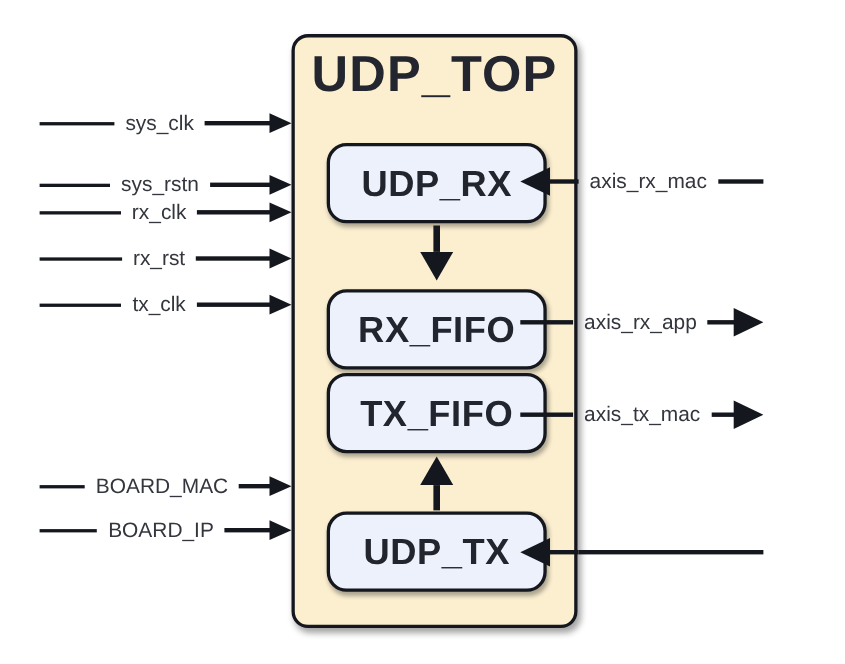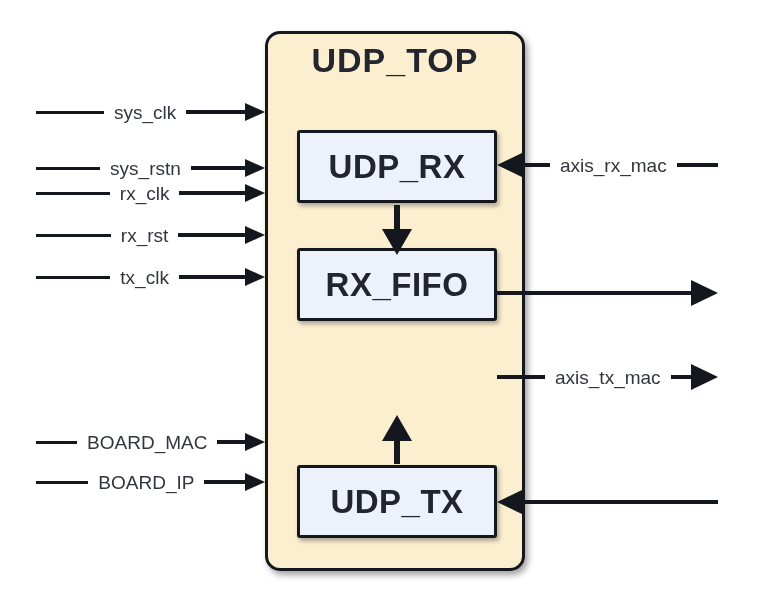--- a/index.html
+++ b/index.html
@@ -7,28 +7,28 @@
     position:relative; width:768px; height:604px; background:#ffffff;
     font-family:"Liberation Sans","DejaVu Sans",sans-serif; overflow:hidden;
   }
   
   .outer {
     position:absolute; left:265px; top:31px; width:260px; height:540px;
     box-sizing:border-box; background:#FBEFD0; border:3px solid #14171d;
     border-radius:15px; box-shadow:3px 4px 6px rgba(25,25,25,0.40);
   }
   .title {
-    margin-top:9px; text-align:center; font-size:34px; font-weight:700;
+    margin-top:9px; text-align:center; font-size:46px; font-weight:700;
     letter-spacing:1px; color:#23262e; line-height:1.05;
   }
   
   .block {
     position:absolute; left:297px; width:200px; height:73px;
     box-sizing:border-box; background:#ECF1FB; border:3px solid #14171d;
-    border-radius:3px; box-shadow:2px 3px 4px rgba(25,25,25,0.35);
+    border-radius:18px; box-shadow:2px 3px 4px rgba(25,25,25,0.35);
     display:flex; align-items:center; justify-content:center; z-index:2;
   }
   .block span { font-size:33px; font-weight:700; letter-spacing:0.5px; color:#22252d; }
   
   .varrow { position:absolute; left:380px; width:34px; display:flex; flex-direction:column; align-items:center; z-index:2; }
   .vline  { width:6px; background:#14171d; }
   .vhead-down { width:0; height:0; border-left:15px solid transparent; border-right:15px solid transparent; border-top:26px solid #14171d; }
   .vhead-up   { width:0; height:0; border-left:15px solid transparent; border-right:15px solid transparent; border-bottom:26px solid #14171d; }
   
   .lrow {
@@ -41,21 +41,21 @@
   .grow-b { flex:1.1 1 0; }
   .siglabel {
     margin:0 10px; font-size:19px; color:#33363d; white-space:nowrap; line-height:1;
   }
   .arrow-r { position:relative; height:24px; }
   .arrow-r .shaft { position:absolute; left:0; right:16px; top:10px; height:4px; background:#14171d; }
   .arrow-r .head  { position:absolute; right:0; top:3px; width:0; height:0;
     border-top:9px solid transparent; border-bottom:9px solid transparent; border-left:20px solid #14171d; }
   
   .rrow {
-    position:absolute; left:497px; width:221px; height:28px;
+    position:absolute; left:473px; width:221px; height:28px;
     display:flex; align-items:center; z-index:3;text-align:right;
   }
   .head-l { width:0; height:0; flex:0 0 auto;
     border-top:13px solid transparent; border-bottom:13px solid transparent; border-right:27px solid #14171d; }
   .seg-in  { flex:0 0 26px; }
   .seg-out { flex:0 0 48px; }
   .arrow-r.big { height:28px; }
   .arrow-r.big .shaft { right:22px; top:12px; }
   .arrow-r.big .head { top:1px; border-top:13px solid transparent; border-bottom:13px solid transparent; border-left:27px solid #14171d; }
 </style>
@@ -64,22 +64,25 @@
 
 <div class="canvas">
 
   <div class="outer">
     <div class="title">UDP_TOP</div>
   </div>
 
   <div class="block" style="top:130px">
     <span>UDP_RX</span>
   </div>
-  <div class="block" style="top:248px">
+  <div class="block" style="top:263px">
     <span>RX_FIFO</span>
+  </div>
+  <div class="block" style="top:339px">
+    <span>TX_FIFO</span>
   </div>
   <div class="block" style="top:465px">
     <span>UDP_TX</span>
   </div>
 
   <div class="varrow" style="top:205px">
     <div class="vline" style="height:24px"></div>
     <div class="vhead-down"></div>
   </div>
 
@@ -146,20 +149,21 @@
   </div>
 
   <div class="rrow" style="top:151px">
     <i class="head-l"></i>
     <div class="wire4 seg-in"></div>
     <span class="siglabel">axis_rx_mac</span>
     <div class="wire4 grow-b"></div>
   </div>
   <div class="rrow" style="top:279px">
     <div class="wire4 seg-out"></div>
+    <span class="siglabel">axis_rx_app</span>
     <div class="arrow-r big grow-b">
         <i class="shaft"></i>
         <i class="head"></i>
       </div>
   </div>
   <div class="rrow" style="top:363px">
     <div class="wire4 seg-out"></div>
     <span class="siglabel">axis_tx_mac</span>
     <div class="arrow-r big grow-b">
         <i class="shaft"></i>

